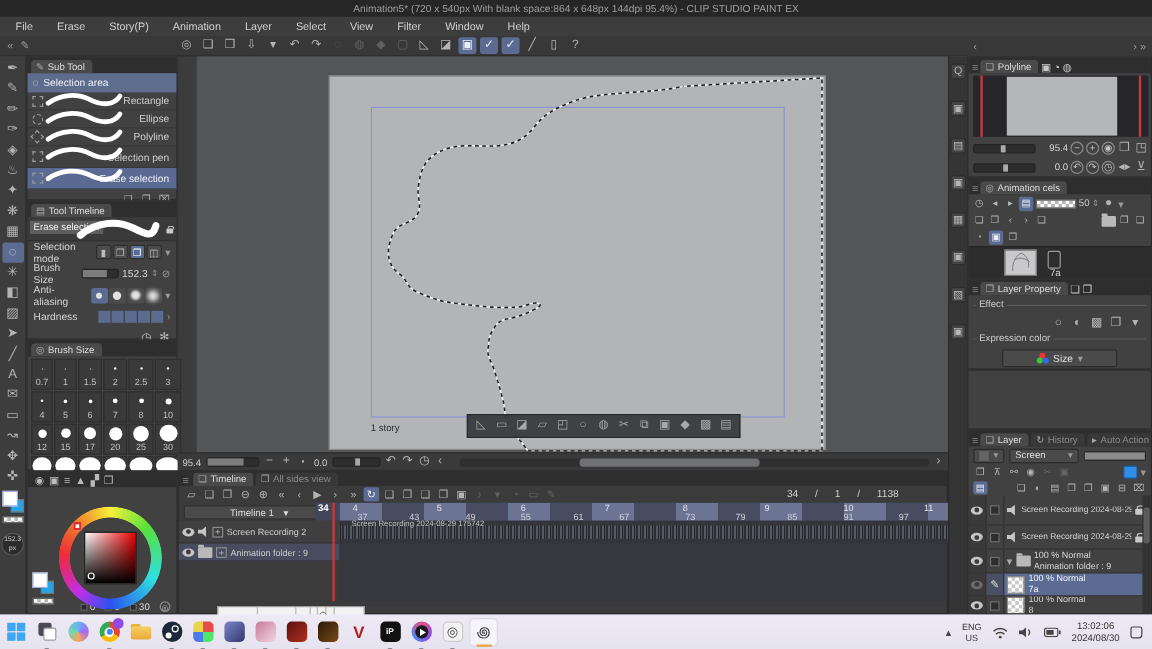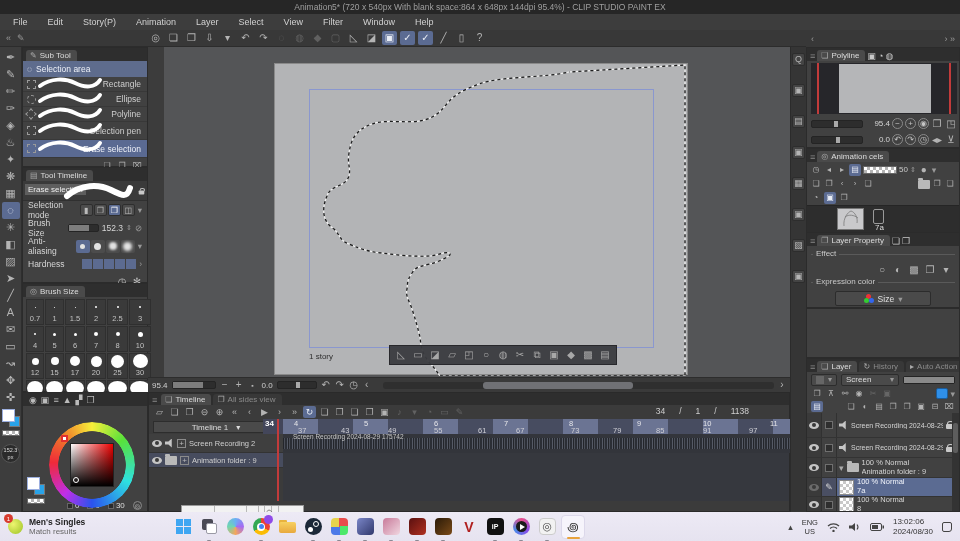--- a/index.html
+++ b/index.html
@@ -153,34 +153,34 @@
 .mag::after{content:"";position:absolute;left:6px;top:6px;width:4px;height:1.5px;background:#555;transform:rotate(45deg)}
 #searchpill span{font-size:9px;color:#444;flex:1}
 .tbi{width:24px;height:24px;display:flex;align-items:center;justify-content:center;border-radius:4px;margin:0 1px;flex:none}
 .appsq{width:17px;height:17px;border-radius:4px}
 #tb-active{background:#f6f4fb;border:1px solid #dcd8ea;position:relative}
 #tb-active::after{content:"";position:absolute;left:5px;bottom:-1px;width:13px;height:2px;background:#e8a33d;border-radius:1px}
 .underdot{position:relative}
 .underdot::after{content:"";position:absolute;left:10px;bottom:-3px;width:4px;height:2px;background:#8a8a95;border-radius:1px}
 #tray{margin-left:auto;display:flex;align-items:center;gap:9px;padding-right:8px;color:#333}
 #langblk{font-size:7.5px;text-align:center;line-height:1.2}
-#timeblk{font-size:8px;text-align:left;line-height:1.25}
+#timeblk{font-size:8px;text-align:center;line-height:1.25}
 .trayicon{display:flex;align-items:center}
 #bellic{width:10px;height:10px;border:1.2px solid #444;border-radius:2px 2px 3px 2px}
 </style>
 </head>
 <body>
 
 <div class="abs" id="titlebar">
   <span>Animation5* (720 x 540px With blank space:864 x 648px 144dpi 95.4%)  - CLIP STUDIO PAINT EX</span>
 </div>
 
 <div class="abs" id="menubar">
   <span class="mitem">File</span>
-    <span class="mitem">Edit</span>
+    <span class="mitem">Erase</span>
     <span class="mitem">Story(P)</span>
     <span class="mitem">Animation</span>
     <span class="mitem">Layer</span>
     <span class="mitem">Select</span>
     <span class="mitem">View</span>
     <span class="mitem">Filter</span>
     <span class="mitem">Window</span>
     <span class="mitem">Help</span>
 </div>
 
@@ -964,29 +964,20 @@
           </span>
       </span>
     </div>
     <div style="position:absolute;right:0;top:0;bottom:0;width:7px;background:#333">
         <i style="position:absolute;left:1px;top:10px;width:5px;height:30px;background:#5d5d5d;border-radius:2px;display:block"></i>
       </div>
   </div>
 </div>
 
 <div class="abs" id="taskbar">
-  <div id="weather">
-    <span id="ball">
-        <span class="badge">1</span>
-      </span>
-    <span>
-        <div class="t1">Men's Singles</div>
-        <div class="t2">Match results</div>
-      </span>
-  </div>
   <div id="startbtn">
       <span id="winlogo">
         <i></i>
         <i></i>
         <i></i>
         <i></i>
       </span>
     </div>
   <div class="tbi underdot">
       <span style="position:relative;width:15px;height:15px">

